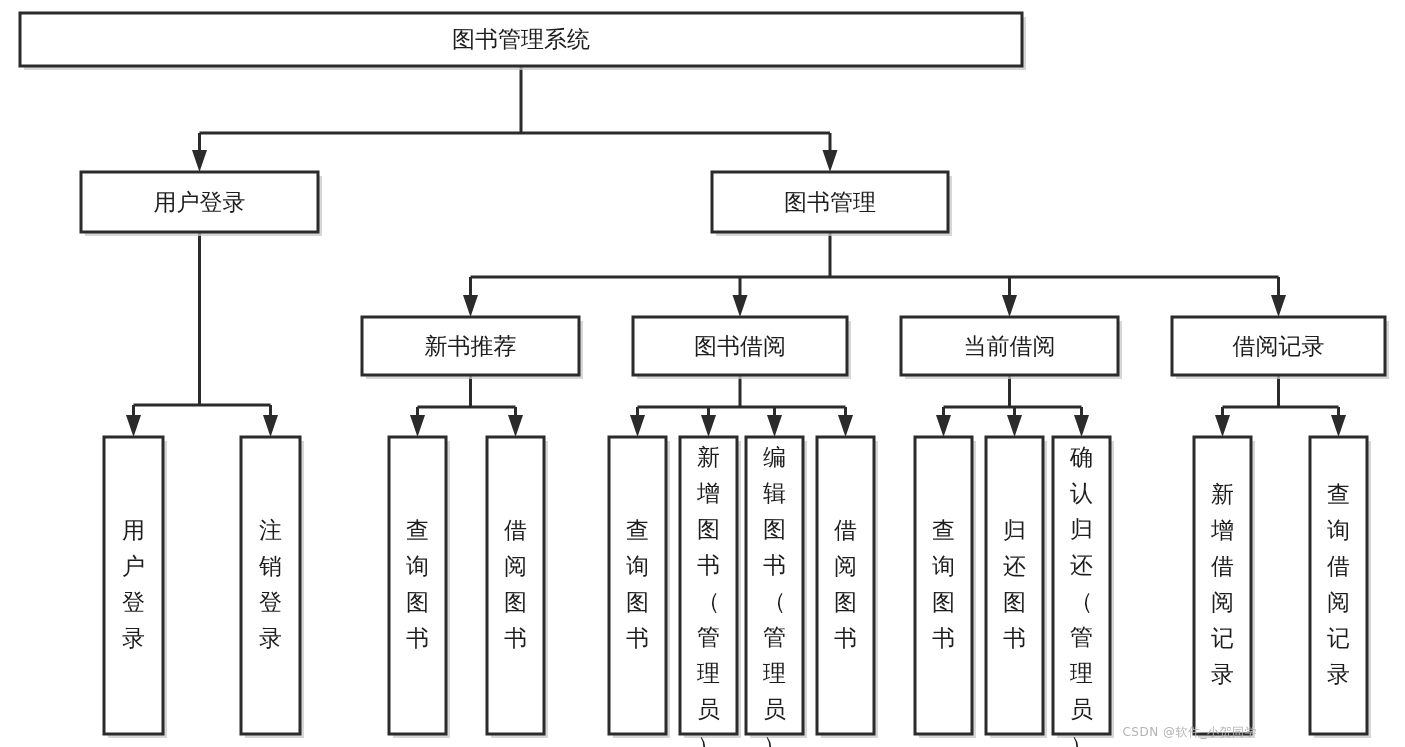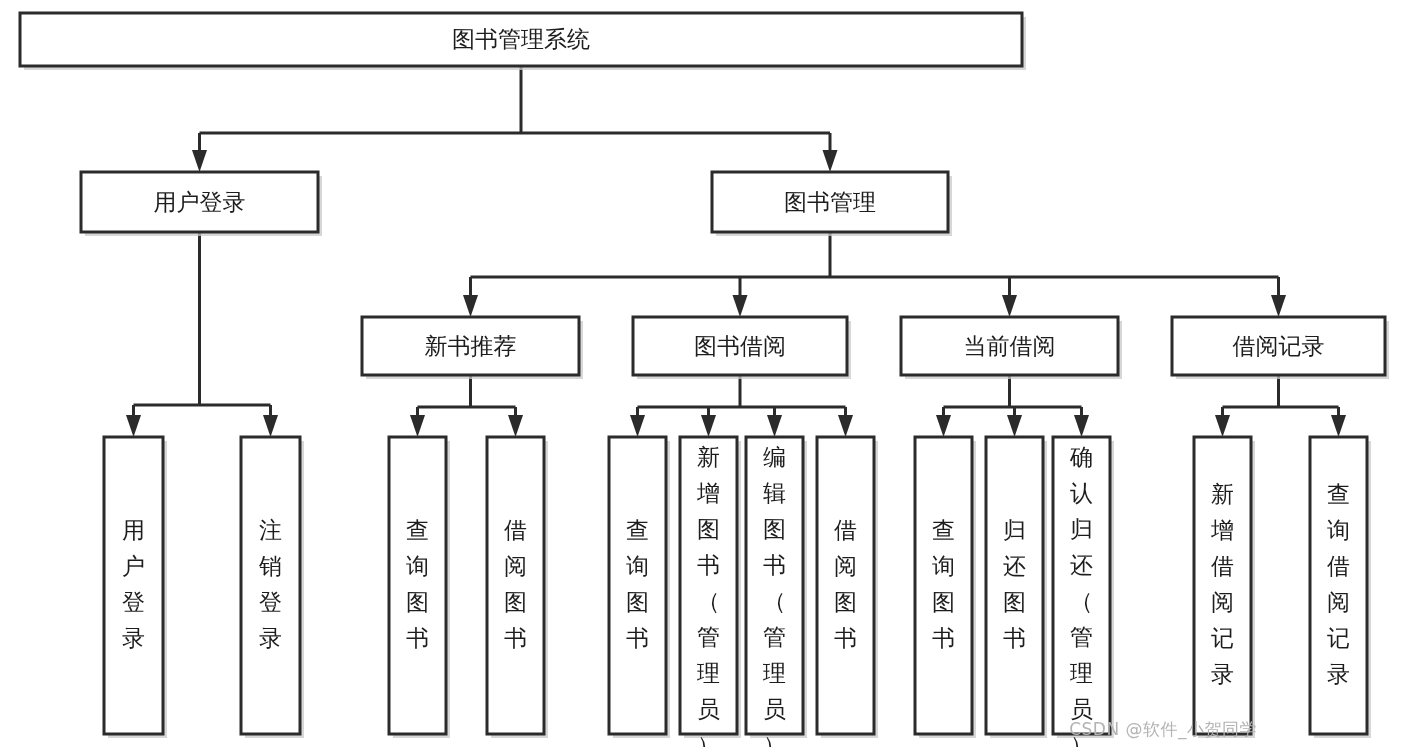--- a/index.html
+++ b/index.html
@@ -58,21 +58,21 @@
     font-family: "DejaVu Sans", "Liberation Sans", sans-serif;
     fill: #1d1d1d;
     font-size: 23px;
     text-anchor: middle;
   }
   .watermark {
     position: absolute;
     right: 10px;
     bottom: 6px;
     font-family: "DejaVu Sans", "Liberation Sans", sans-serif;
-    font-size: 17px;
+    font-size: 12px;
     color: #b3b3b3;
     letter-spacing: 0.5px;
     white-space: nowrap;
     user-select: none;
   }
 </style>
 </head>
 <body>
 
 <div id="diagram-root">

